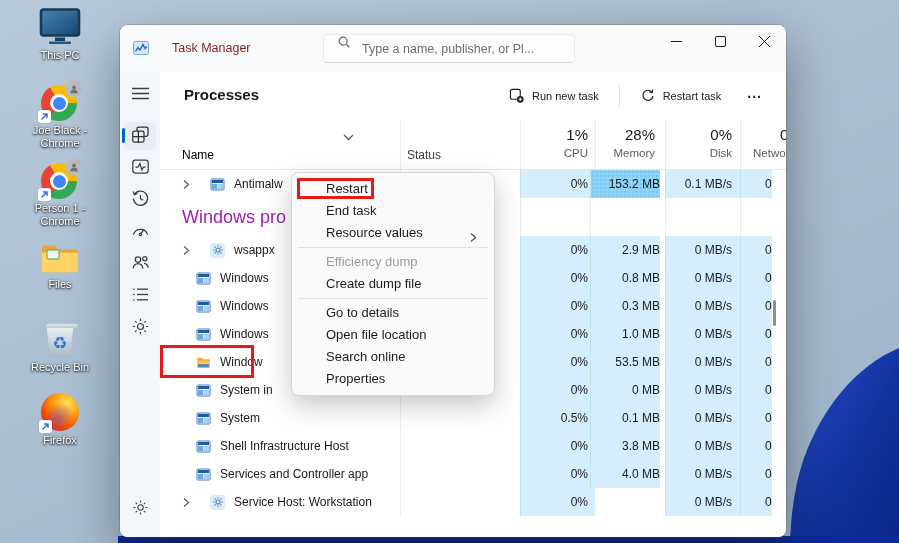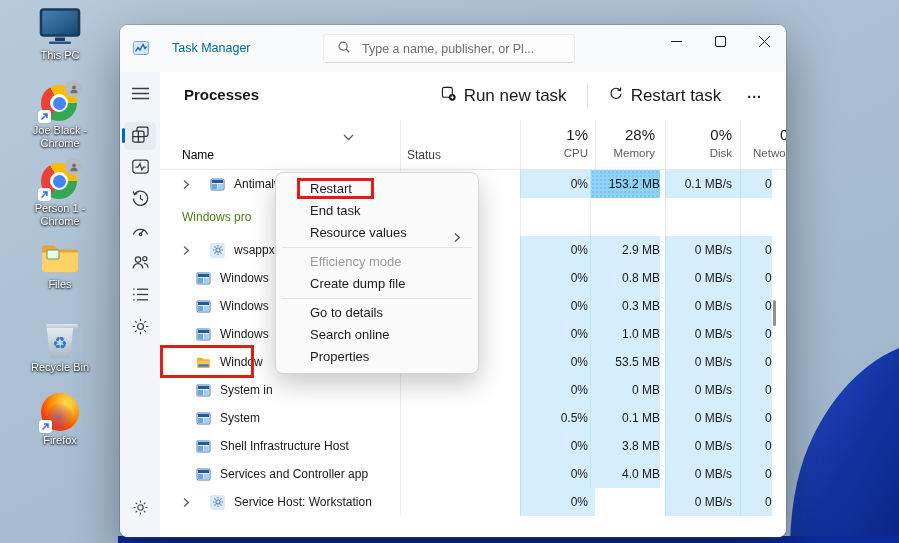--- a/index.html
+++ b/index.html
@@ -28,41 +28,41 @@
   .bin-body { width:30px; height:30px; margin-top:8px; background:linear-gradient(180deg, rgba(236,242,246,.9), rgba(168,184,195,.95));
               clip-path:polygon(6% 0%, 94% 0%, 83% 100%, 17% 100%); display:flex; align-items:center; justify-content:center; }
   .bin-lid { position:absolute; top:4px; left:1px; width:32px; height:5px; background:linear-gradient(180deg,#dfe8ee,#b3c2cc); border-radius:2px; }
   .bin-glyph { font-family:"DejaVu Sans", sans-serif; font-size:17px; color:#2f78d1; line-height:1; }
 
   
   .window { position:absolute; left:120px; top:25px; width:666px; height:512px; background:#fff; border-radius:8px;
             box-shadow:0 18px 50px rgba(0,0,0,.38), 0 0 0 1px rgba(110,110,110,.35); overflow:hidden; z-index:5; }
   .titlebar { position:absolute; left:0; top:0; right:0; height:47px; background:#f9fafc; }
   .tm-appicon { position:absolute; left:13px; top:15px; }
-  .win-title { position:absolute; left:52px; top:16px; font-size:12.5px; color:#0369a1; }
-  .search-box { position:absolute; left:203px; top:9px; width:252px; height:29px; background:#fdfdfd; border:1px solid #ebebeb; border-bottom:1px solid #d9d9d9; border-radius:4px; display:flex; align-items:center; padding-left:13px; }
+  .win-title { position:absolute; left:52px; top:16px; font-size:12.5px; color:#7f1d1d; }
+  .search-box { position:absolute; left:203px; top:9px; width:252px; height:29px; background:#fdfdfd; border:1px solid #ebebeb; border-bottom:1px solid #d9d9d9; border-radius:4px; display:flex; padding-left:13px; }
   .search-box input { border:none; outline:none; background:transparent; font-family:inherit; font-size:12.5px; color:#1b1b1b; margin-left:11px; width:200px; }
   .search-box input::placeholder { color:#6e6e6e; }
   .win-controls { position:absolute; right:0; top:0; display:flex; }
   .wbtn { width:44px; height:32px; display:flex; align-items:center; justify-content:center; cursor:default; }
 
   .sidebar { position:absolute; left:0; top:47px; bottom:0; width:40px; background:#f2f5fa; }
   .hamb { position:absolute; top:6px; left:0; width:40px; height:34px; display:flex; align-items:center; justify-content:center; }
   .side-items { position:absolute; top:48px; left:0; width:40px; }
   .side-item { position:relative; width:40px; height:32px; display:flex; align-items:center; justify-content:center; }
   .side-item.sel::before { content:""; position:absolute; left:4px; top:2px; right:4px; bottom:2px; background:#e8edf4; border-radius:5px; }
   .side-item.sel::after { content:""; position:absolute; left:2px; top:8px; width:3px; height:15px; border-radius:2px; background:#0067c0; }
   .side-item svg { position:relative; z-index:1; }
   .side-settings { position:absolute; bottom:12px; left:0; width:40px; height:32px; display:flex; align-items:center; justify-content:center; }
 
   .main { position:absolute; left:40px; top:47px; right:0; bottom:0; background:#fff; overflow:hidden; }
   .toolbar { position:absolute; left:0; top:0; right:0; height:48px; }
   .page-title { position:absolute; left:24px; top:14px; font-size:15px; font-weight:700; color:#1a1a1a; }
   .tb-actions { position:absolute; right:16px; top:0; height:48px; display:flex; align-items:center; }
-  .tb-btn { display:flex; align-items:center; gap:8px; font-size:17px; color:#1b1b1b; padding:6px 8px; border-radius:4px; cursor:default; }
+  .tb-btn { display:flex; align-items:center; gap:8px; font-size:11px; color:#1b1b1b; padding:6px 8px; border-radius:4px; cursor:default; }
   .tb-divider { width:1px; height:22px; background:#e1e1e1; margin:0 12px; }
   .tb-more { font-size:14px; letter-spacing:1px; font-weight:700; color:#1b1b1b; padding:0 8px 6px 8px; margin-left:10px; }
 
   .thead { position:absolute; left:0; top:48px; right:0; height:50px; border-bottom:1px solid #e7e7e7; }
   .thead .vline { position:absolute; top:0; bottom:0; width:1px; background:#ececec; }
   .h-name { position:absolute; left:22px; bottom:7px; font-size:12px; color:#000000; }
   .h-sort { position:absolute; left:183px; top:7px; }
   .h-status { position:absolute; left:247px; bottom:7px; font-size:12px; color:#3d3d3d; }
   .h-col { position:absolute; top:0; height:50px; text-align:right; }
   .h-col .hv { font-size:15px; color:#1a1a1a; margin-top:6px; }
@@ -82,25 +82,25 @@
   .prow:not(.group) .c-cpu, .prow:not(.group) .c-mem, .prow:not(.group) .c-disk, .prow:not(.group) .c-net
         { background:#d5eefd; border-left:1px solid #bfe2f7; }
   .prow.group .c-cpu, .prow.group .c-mem, .prow.group .c-disk, .prow.group .c-net { border-left:1px solid #ececec; }
   .c-mem.hot { background:#8fd3f8 !important;
                background-image:radial-gradient(#7cc6ef 0.8px, transparent 0.9px) !important; background-size:4px 4px !important; }
   .exp-chev { width:14px; margin-right:14px; display:flex; align-items:center; }
   .no-chev { width:0; margin-left:14px; }
   .picon { width:15px; height:15px; margin-right:9px; flex:none; display:flex; align-items:center; justify-content:center; }
   .picon.gearbg { background:#d9ebfc; border-radius:3px; }
   .gname { white-space:nowrap; }
-  .group-label { font-size:12px; color:#4d7c0f; padding-left:22px; line-height:38px; white-space:nowrap; }
+  .group-label { font-size:18px; color:#a21caf; padding-left:22px; line-height:38px; white-space:nowrap; }
   .vscroll { position:absolute; left:653px; top:275px; width:3px; height:26px; background:#8f8f8f; border-radius:2px; }
 
   
-  .cmenu { position:absolute; left:275px; top:172px; width:204px; background:#fafafa; border:1px solid #d6d6d6; border-radius:8px;
+  .cmenu { position:absolute; left:291px; top:172px; width:204px; background:#fafafa; border:1px solid #d6d6d6; border-radius:8px;
            box-shadow:0 10px 26px rgba(0,0,0,.22); padding:5px 5px; z-index:20; }
   .mi { position:relative; height:22px; line-height:22px; padding-left:29px; font-size:13px; color:#1b1b1b; border-radius:4px; white-space:nowrap; }
   .mi.disabled { color:#9b9b9b; }
   .mi .subchev { position:absolute; right:12px; top:6px; }
   .msep { height:1px; background:#e2e2e2; margin:3px 1px; }
 
   
   .anno { position:absolute; border:3px solid #e41b17; z-index:40; }
   #anno-restart  { left:297px; top:178px; width:77px; height:21px; }
   #anno-explorer { left:160px; top:345px; width:94px; height:33px; z-index:30; }
@@ -627,22 +627,23 @@
   <div class="vscroll"></div>
 </div>
 
 <div class="cmenu" id="cmenu">
     <div class="mi">Restart</div>
     <div class="mi">End task</div>
     <div class="mi">Resource values<span class="subchev"><svg width="7" height="11">
           <path d="M1 1.5 l4.5 4 -4.5 4" fill="none" stroke="#4f4f4f" stroke-width="1.2"></path>
         </svg></span></div>
     <div class="msep"></div>
-    <div class="mi disabled">Efficiency mode</div>
+    <div class="mi disabled">Efficiency dump</div>
     <div class="mi">Create dump file</div>
     <div class="msep"></div>
     <div class="mi">Go to details</div>
+    <div class="mi">Open file location</div>
     <div class="mi">Search online</div>
     <div class="mi">Properties</div>
   </div>
 
 <div class="anno" id="anno-restart"></div>
 <div class="anno" id="anno-explorer"></div>
 
 </body></html>

